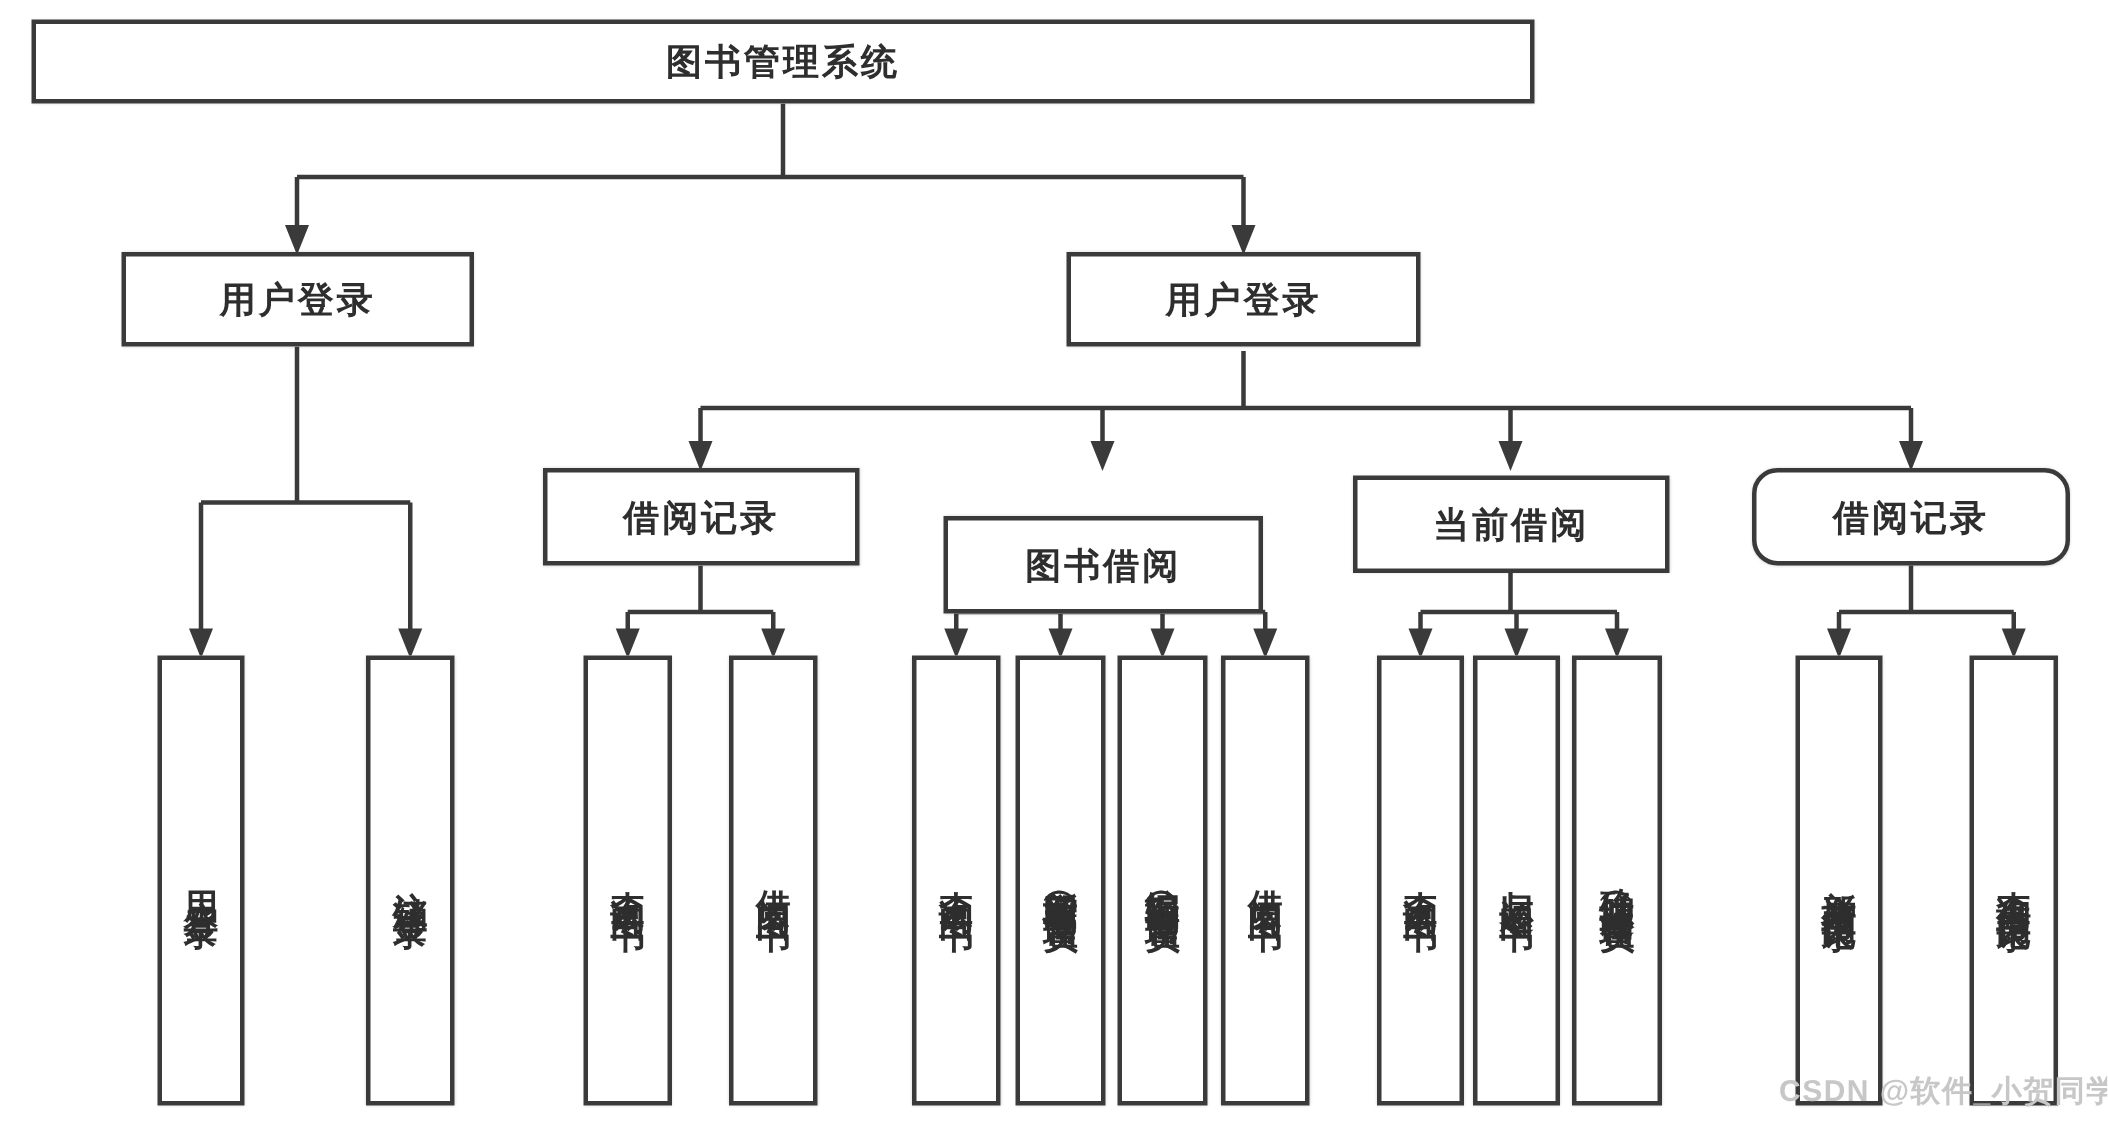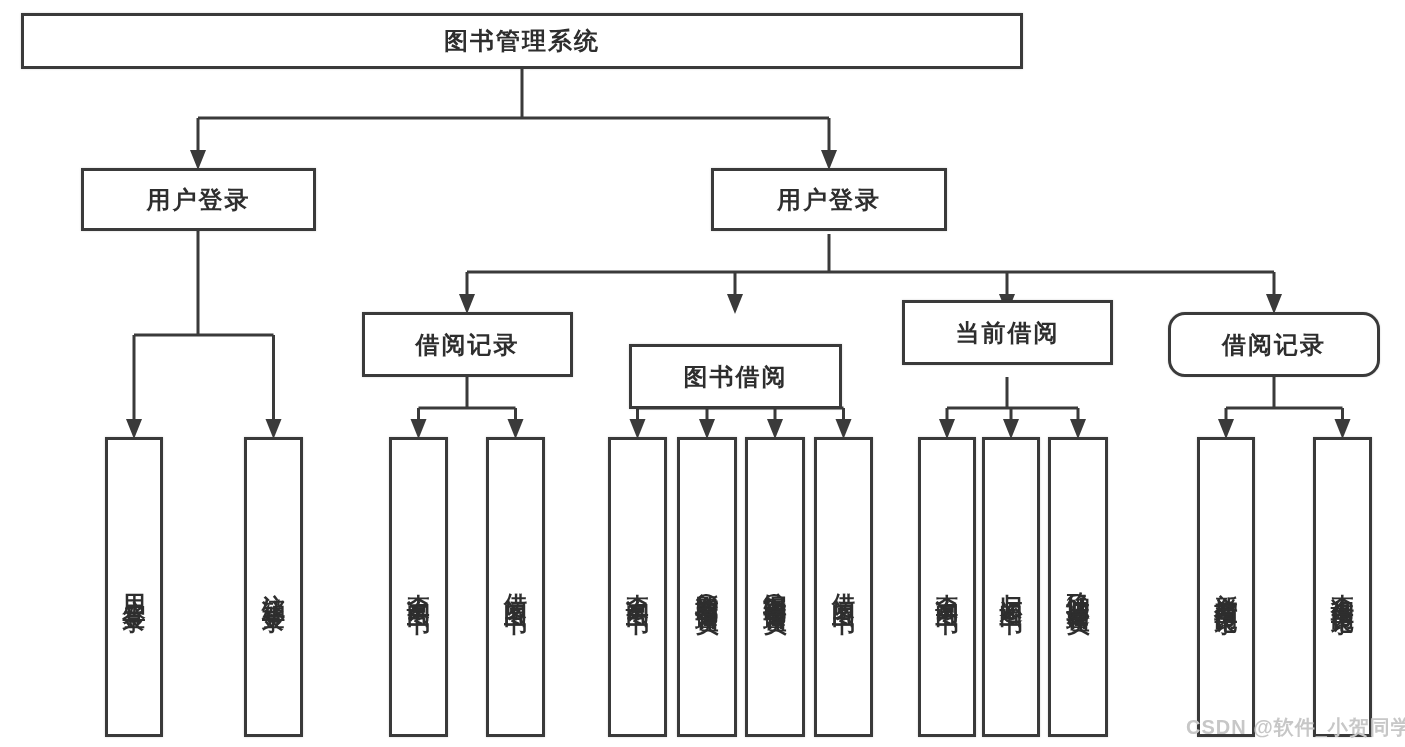--- a/index.html
+++ b/index.html
@@ -87,21 +87,21 @@
     <polygon points="1334.5,419 1350.5,419 1342.5,439"></polygon>
   </svg>
 
   <div class="node hbox" style="left:21px;top:13px;width:1002px;height:56px;">图书管理系统</div>
 
   <div class="node hbox" style="left:81px;top:168px;width:235px;height:63px;">用户登录</div>
   <div class="node hbox" style="left:711px;top:168px;width:236px;height:63px;">用户登录</div>
 
   <div class="node hbox" style="left:362px;top:312px;width:211px;height:65px;">借阅记录</div>
   <div class="node hbox" style="left:629px;top:312px;width:213px;height:65px;margin-top:32px;">图书借阅</div>
-  <div class="node hbox" style="left:902px;top:300px;width:211px;height:65px;">当前借阅</div>
+  <div class="node hbox" style="left:902px;top:317px;width:211px;height:65px;">当前借阅</div>
   <div class="node hbox" style="left:1168px;top:312px;width:212px;height:65px;border-radius:17px;">借阅记录</div>
 
   <div class="node vbox" style="left:105px;top:437px;width:58px;height:300px;">用户登录</div>
   <div class="node vbox" style="left:244px;top:437px;width:59px;height:300px;">注销登录</div>
 
   <div class="node vbox" style="left:389px;top:437px;width:59px;height:300px;">查询图书</div>
   <div class="node vbox" style="left:486px;top:437px;width:59px;height:300px;">借阅图书</div>
 
   <div class="node vbox" style="left:608px;top:437px;width:59px;height:300px;">查询图书</div>
   <div class="node vbox" style="left:677px;top:437px;width:60px;height:300px;letter-spacing:3px;">新增图书（管理员）</div>

